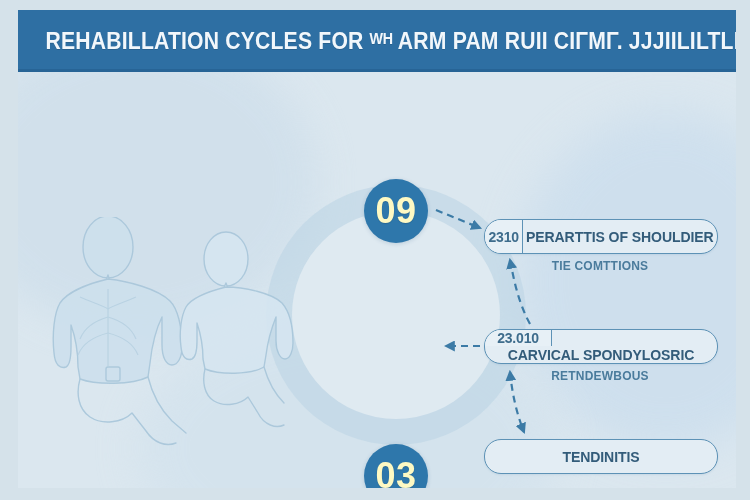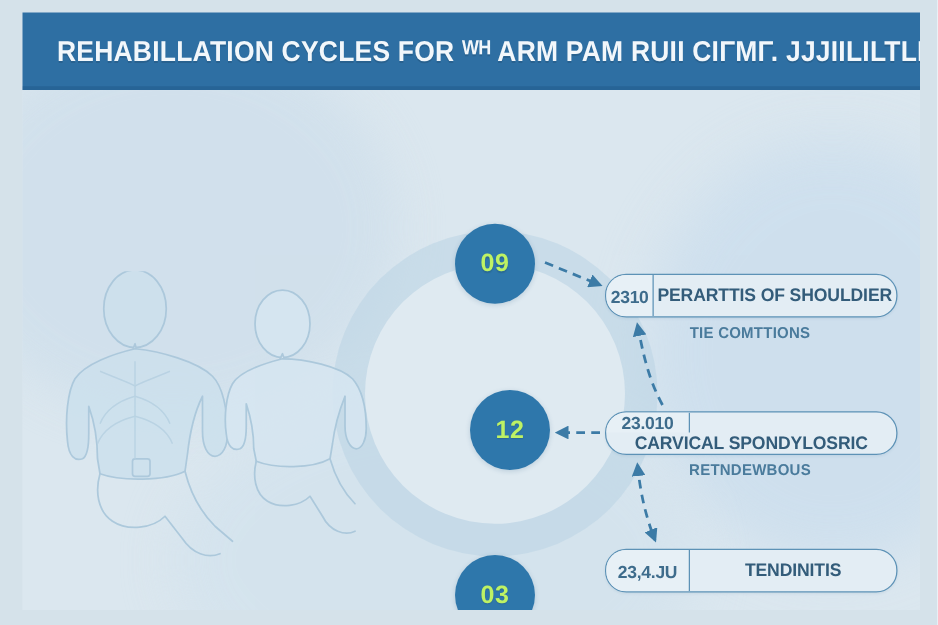--- a/index.html
+++ b/index.html
@@ -159,25 +159,25 @@
     opacity: .9;
   }
 
   
   .num-circle {
     position: absolute;
     width: 64px;
     height: 64px;
     border-radius: 50%;
     background: #2e77ab;
-    color: #bef264;
+    color: #fef9c3;
     display: flex;
     align-items: center;
     justify-content: center;
-    font-size: 20px;
+    font-size: 36px;
     font-weight: bold;
     font-family: "Liberation Sans Narrow", "Liberation Sans", sans-serif;
     letter-spacing: .5px;
     z-index: 12;
     box-shadow: 0 1px 4px rgba(30,80,120,.18);
     text-shadow: 0 1px 1px rgba(0,0,0,.12);
   }
   .num-1 { left: 346px; top: 107px; }
   .num-2 { left: 358px; top: 240px; }
   .num-3 { left: 346px; top: 372px; }
@@ -342,34 +342,32 @@
       <path d="M418 138 L462 156" stroke="#3c7ba6" stroke-width="2.2" stroke-dasharray="7 5" fill="none" marker-end="url(#ah)"></path>
 
       <path d="M512 252 C 500 230 496 208 492 188" stroke="#3c7ba6" stroke-width="2.2" stroke-dasharray="7 5" fill="none" marker-end="url(#ah)"></path>
 
       <path d="M462 274 L428 274" stroke="#3c7ba6" stroke-width="2.2" stroke-dasharray="7 5" fill="none" marker-end="url(#ah)"></path>
 
       <path d="M492 300 C 494 320 498 340 506 360" stroke="#3c7ba6" stroke-width="2.2" stroke-dasharray="7 5" fill="none" marker-start="url(#ah)" marker-end="url(#ah)"></path>
     </svg>
 
     <div class="num-circle num-1">09</div>
-    <div class="num-circle num-2">12</div>
     <div class="num-circle num-3">03</div>
 
     <div class="label-row row-1">
       <div class="label-code">2310</div>
       <div class="label-name">PERARTTIS OF SHOULDIER</div>
     </div>
     <div class="label-sub sub-1">TIE COMTTIONS</div>
 
     <div class="label-row row-2">
       <div class="label-code">23.010</div>
       <div class="label-name">CARVICAL SPONDYLOSRIC</div>
     </div>
     <div class="label-sub sub-2">RETNDEWBOUS</div>
 
     <div class="label-row row-3">
-      <div class="label-code">23,4.JU</div>
       <div class="label-name">TENDINITIS</div>
     </div>
 
   </div>
 </div>
 
 </body></html>

